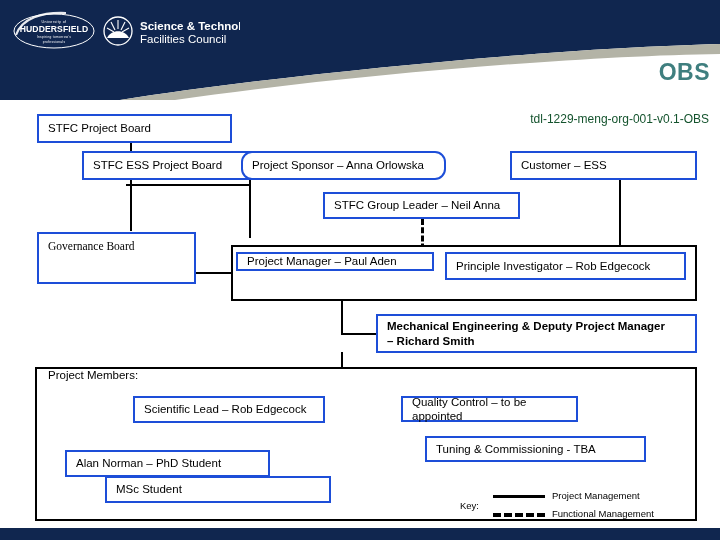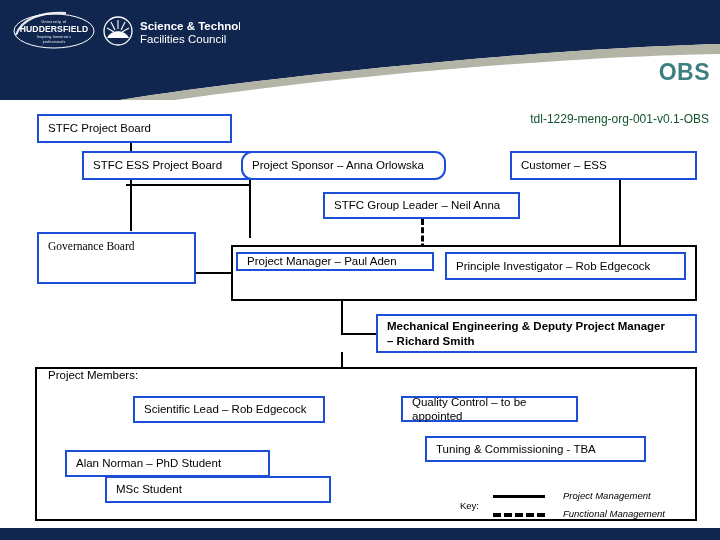--- a/index.html
+++ b/index.html
@@ -116,24 +116,23 @@
   .key-row .swatch-solid {
     position: absolute; left: 0; top: 5px;
     width: 52px; height: 3px; background: #000;
   }
   .key-row .swatch-dash {
     position: absolute; left: 0; top: 5px;
     width: 52px; height: 0;
     border-top: 4px dashed #000;
   }
   .key-row .key-text {
-    position: absolute; left: 70px; top: 0;
+    position: absolute; left: 59px; top: 0;
     white-space: nowrap;
     font-size: 9.5px;
-    font-style: italic;
   }
 
   
   .footer-bar {
     position: absolute;
     left: 0; bottom: 0;
     width: 720px; height: 12px;
     background: #10264f;
   }
 </style>

